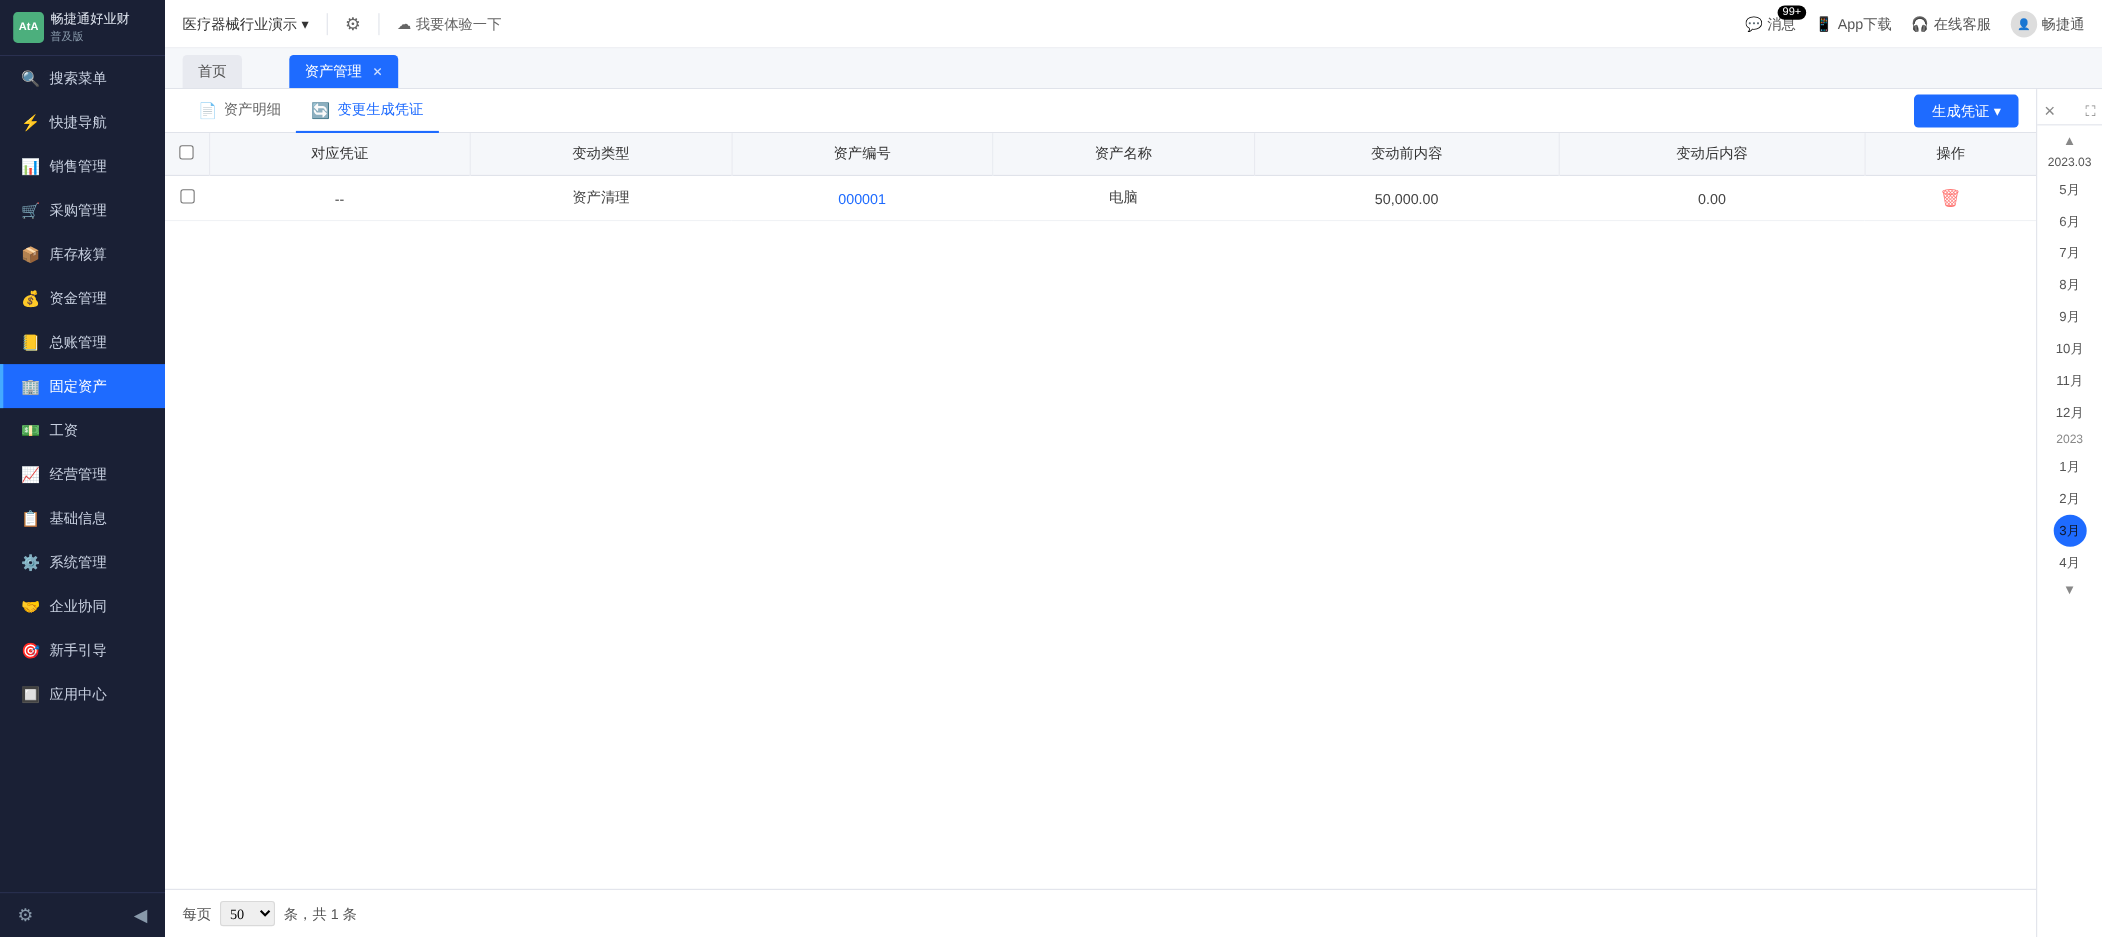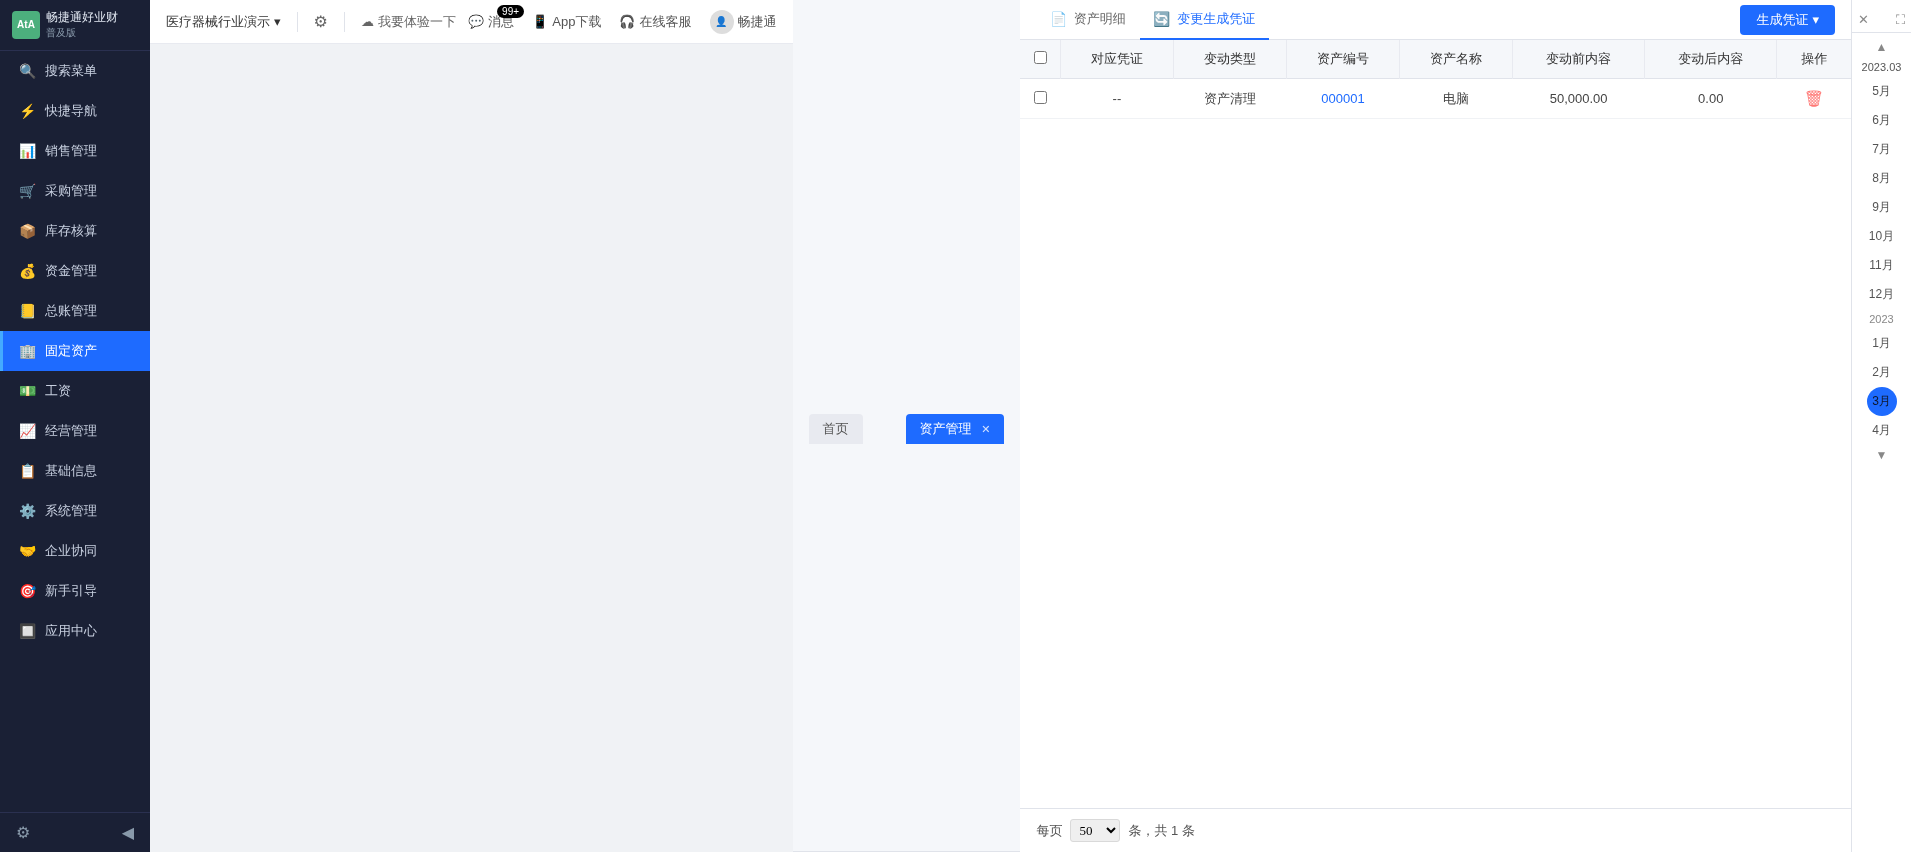--- a/index.html
+++ b/index.html
@@ -52,20 +52,21 @@
       display: flex;
       align-items: center;
       justify-content: space-between;
     }
     .sidebar-footer-icon { color: #8899aa; cursor: pointer; font-size: 16px; }
 
     
     .main-area {
       flex: 1;
       display: flex;
+      flex-direction: column;
       overflow: hidden;
     }
 
     
     .topbar {
       background: #fff;
       border-bottom: 1px solid #e8eaf0;
       display: flex;
       align-items: center;
       padding: 0 16px;

